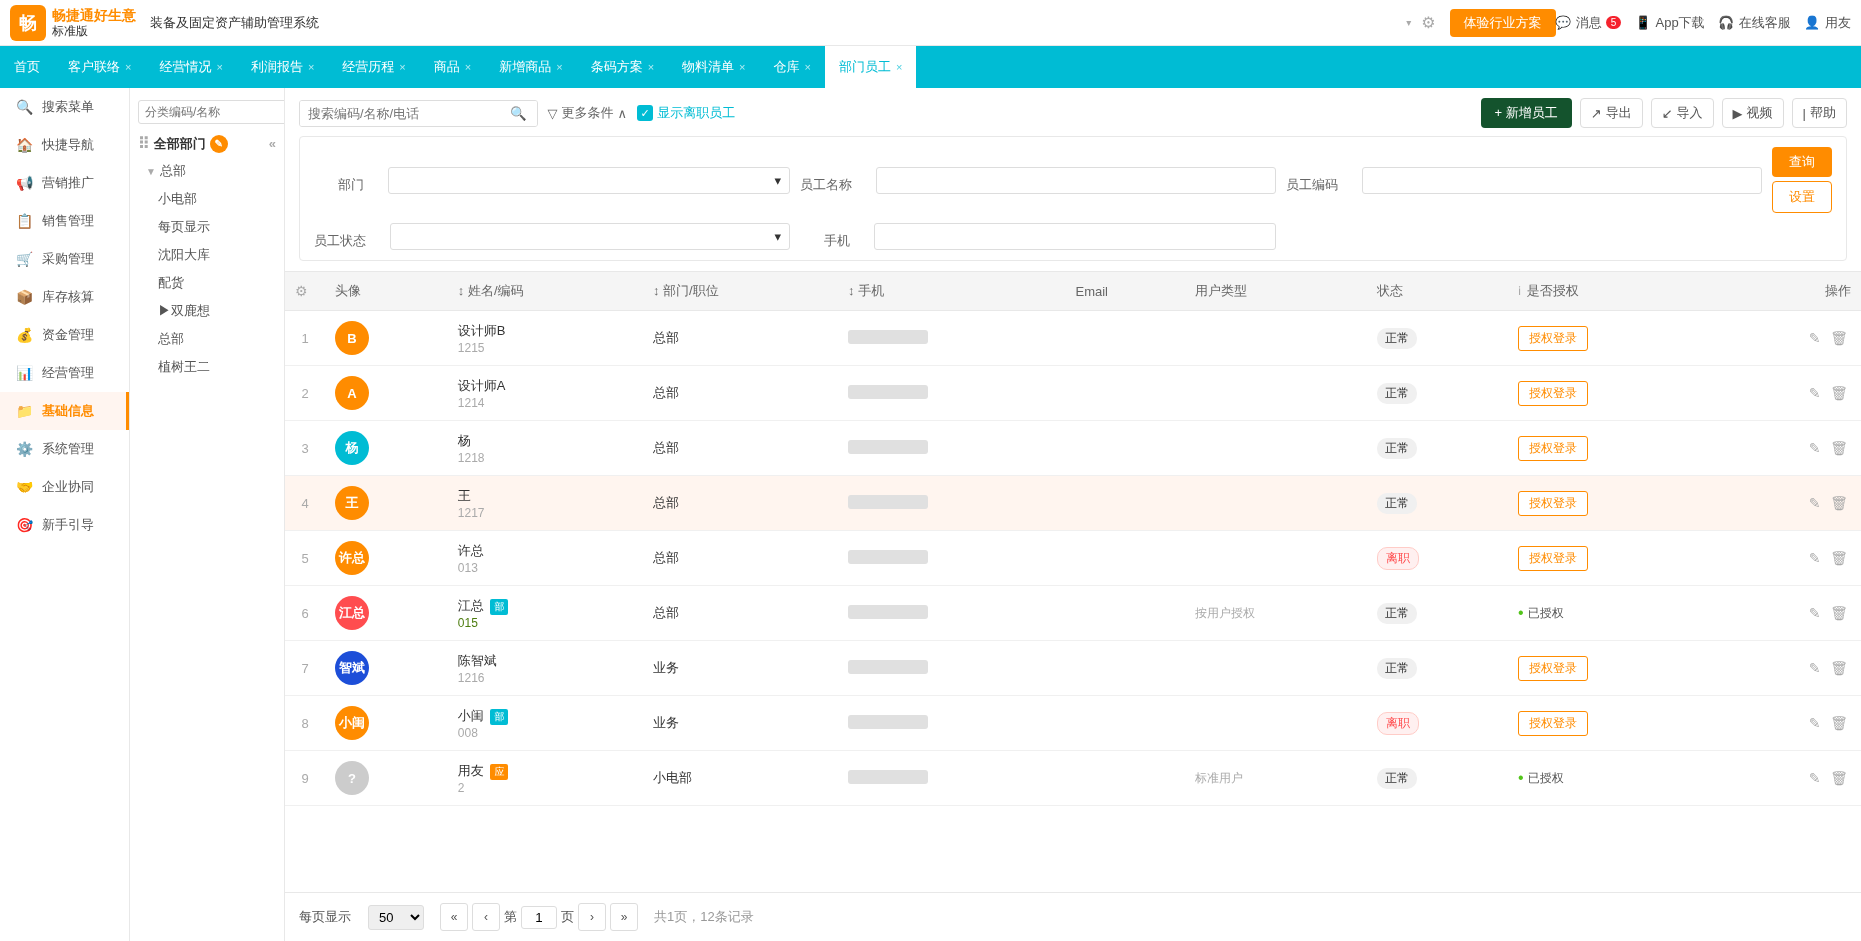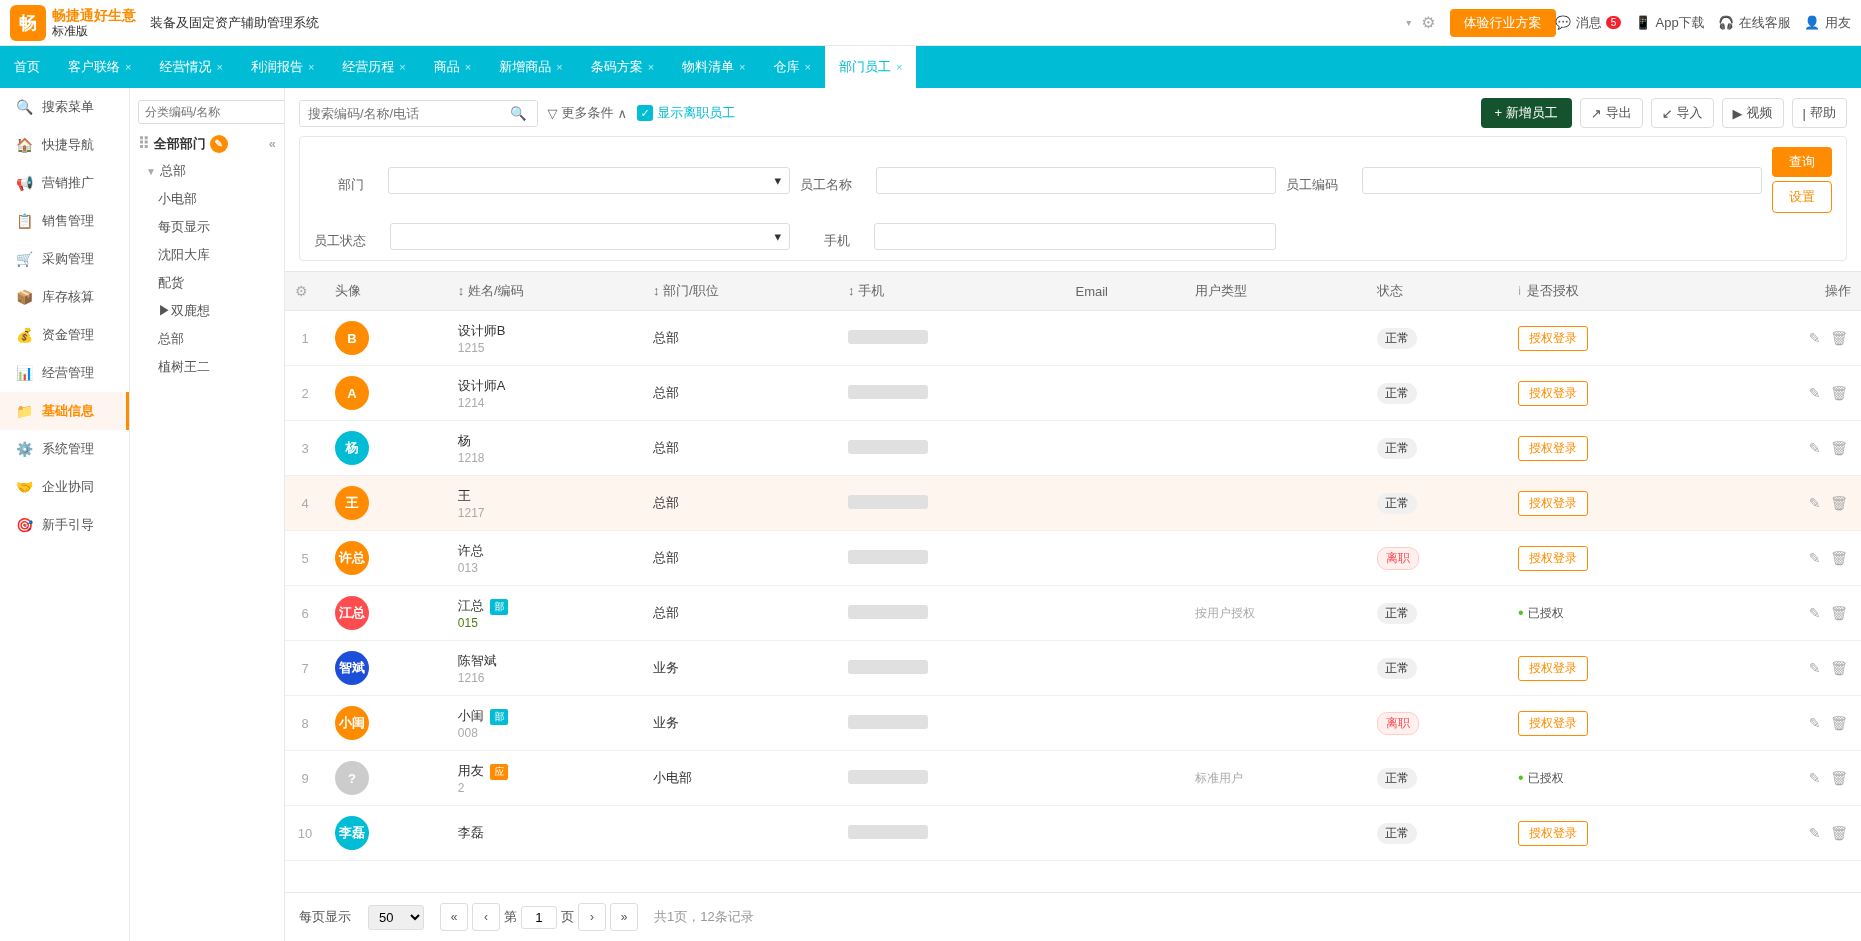--- a/index.html
+++ b/index.html
@@ -482,37 +482,20 @@
     <td style="color:#aaa; font-size:12px;">标准用户</td>
     <td><span class="status-badge status-normal">正常</span></td>
     <td>
                   <span class="authorized"><span class="authorized-dot">•</span>已授权</span>
                 </td>
     <td style="text-align:right;">
       <span class="op-icon">✎</span>
       <span class="op-icon">🗑</span>
     </td>
   </tr>
-              <tr>
-    <td style="color:#aaa; text-align:center;">10</td>
-    <td>
-      <div class="avatar" style="background:#00bcd4;">李磊</div>
-    </td>
-    <td><span>李磊</span><br><span style="color:#aaa; font-size:12px;"></span></td>
-    <td></td>
-    <td><span class="phone-blur"></span></td>
-    <td></td>
-    <td style="color:#aaa; font-size:12px;"></td>
-    <td><span class="status-badge status-normal">正常</span></td>
-    <td><button class="auth-btn">授权登录</button></td>
-    <td style="text-align:right;">
-      <span class="op-icon">✎</span>
-      <span class="op-icon">🗑</span>
-    </td>
-  </tr>
             </tbody>
         </table>
       </div>
 
       <div class="pagination">
         <span class="page-size-label">每页显示</span>
         <select class="page-size-select">
           <option>50</option>
           <option>10</option>
           <option>20</option>

